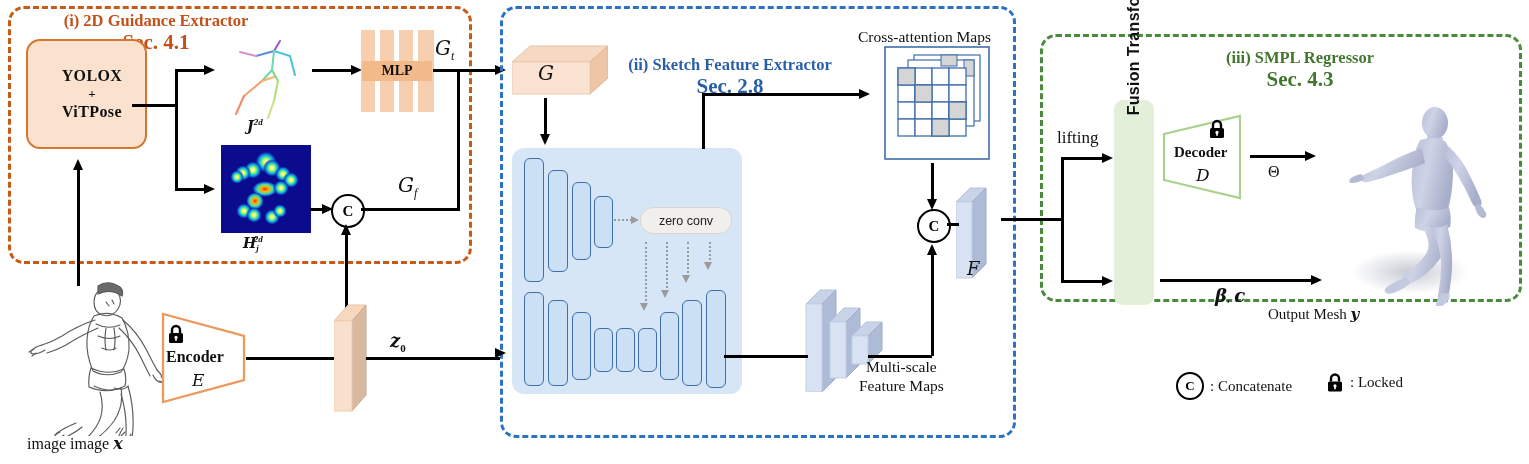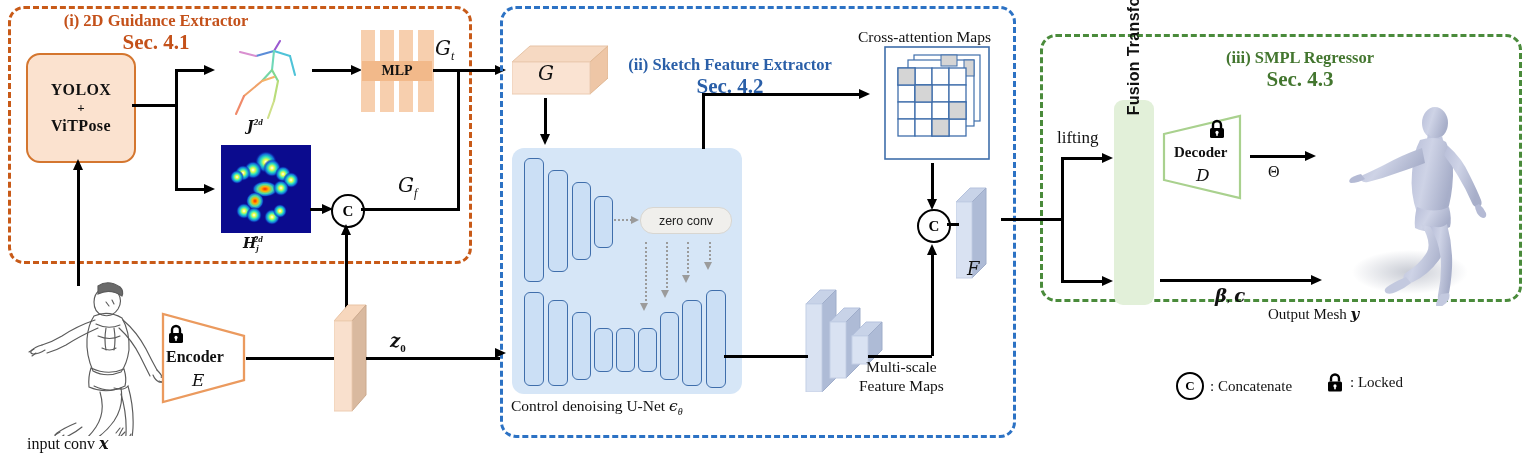--- a/index.html
+++ b/index.html
@@ -73,21 +73,21 @@
 <body>
 
 <div id="stage">
 
   <div class="panel panel-i" style="left:8px;top:6px;width:464px;height:258px;"></div>
   <div class="panel-title t-i" style="left:16px;top:11px;width:280px;">
     <div>(i) 2D Guidance Extractor</div>
     <div class="t-sec">Sec. 4.1</div>
   </div>
 
-  <div class="yolox" style="left:26px;top:53px;width:106px;height:106px;">
+  <div class="yolox" style="left:26px;top:39px;width:106px;height:106px;padding-left:11px;">
     <div class="l1">YOLOX</div>
     <div class="plus">+</div>
     <div class="l2">ViTPose</div>
   </div>
 
   <div class="ln vln" style="left:77px;top:168px;height:118px;"></div>
   <div class="arrowhead ah-up" style="left:72.7px;top:159px;"></div>
 
   <div class="ln hln" style="left:132px;top:104px;width:45px;"></div>
   <div class="ln vln" style="left:175px;top:70px;height:120px;"></div>
@@ -185,21 +185,21 @@
   <div class="lab" style="left:398px;top:173px;font-size:20px;">
     <span class="math-i">G</span><sub style="font-size:12px;font-style:italic;">f</sub>
   </div>
   <div class="ln hln" style="left:361px;top:208px;width:99px;"></div>
   <div class="ln vln" style="left:457px;top:69px;height:141px;"></div>
   <div class="arrowhead ah-right" style="left:495px;top:64.5px;"></div>
 
   <div class="panel panel-ii" style="left:500px;top:6px;width:516px;height:432px;"></div>
   <div class="panel-title t-ii" style="left:598px;top:11px;width:264px;margin-top:44px;">
     <div>(ii) Sketch Feature Extractor</div>
-    <div class="t-sec">Sec. 4.2</div>
+    <div class="t-sec">Sec. 2.8</div>
   </div>
 
   <svg class="abs" style="left:512px;top:44px;" width="96" height="56" viewBox="0 0 96 56">
     <polygon points="0,18 18,2 96,2 78,18" fill="#f6d9c2" stroke="#e6c3a6" stroke-width="1"></polygon>
     <polygon points="78,18 96,2 96,34 78,50" fill="#eec6a6" stroke="#e0b894" stroke-width="1"></polygon>
     <rect x="0" y="18" width="78" height="32" fill="#fae3d2" stroke="#eccbb2" stroke-width="1"></rect>
   </svg>
   <div class="lab" style="left:538px;top:61px;font-size:20px;">
     <span class="math-i">G</span>
   </div>
@@ -230,23 +230,20 @@
   <div class="ubar" style="left:524px;top:292px;width:18px;height:92px;"></div>
   <div class="ubar" style="left:548px;top:300px;width:18px;height:84px;"></div>
   <div class="ubar" style="left:572px;top:312px;width:17px;height:66px;"></div>
   <div class="ubar" style="left:594px;top:328px;width:17px;height:42px;"></div>
   <div class="ubar" style="left:616px;top:328px;width:17px;height:42px;"></div>
   <div class="ubar" style="left:638px;top:328px;width:17px;height:42px;"></div>
   <div class="ubar" style="left:660px;top:312px;width:17px;height:66px;"></div>
   <div class="ubar" style="left:682px;top:300px;width:18px;height:84px;"></div>
   <div class="ubar" style="left:706px;top:290px;width:18px;height:96px;"></div>
 
-  <div class="lab lab-serif" style="left:511px;top:397px;font-size:15.5px;">
-    <span>Control denoising U-Net </span><span class="math-i">ϵ</span><sub style="font-size:10px;font-style:italic;">θ</sub>
-  </div>
 
   <div class="arrowhead ah-right" style="left:495px;top:347.5px;"></div>
 
   <div class="ln vln" style="left:702px;top:93px;height:56px;"></div>
   <div class="ln hln" style="left:702px;top:93px;width:158px;"></div>
   <div class="arrowhead ah-right" style="left:859px;top:88.5px;"></div>
 
   <div class="lab lab-serif" style="left:858px;top:28px;font-size:15.5px;">Cross-attention Maps</div>
   <svg class="abs" style="left:884px;top:46px;" width="108" height="116" viewBox="0 0 108 116">
     <rect x="1" y="1" width="104" height="112" fill="#fff" stroke="#3f6eab" stroke-width="1.6"></rect>
@@ -432,21 +429,21 @@
       <path d="M54 147 q-12 5 -19 10 q-4 3 0 5 q5 2 11 -2 q8 -4 14 -9"></path>
       <path d="M38 156 l-5 3 M42 159 l-4 3"></path>
 
       <path d="M92 112 q10 3 14 -2 q6 21 5 42 q-1 14 -4 26"></path>
       <path d="M99 118 q6 20 5 40 q-1 12 -3 22"></path>
       <path d="M101 152 q-5 8 -5 12 q0 3 4 2 q6 -2 9 -8"></path>
       <path d="M98 152 l-4 5 M103 156 l-4 4"></path>
     </g>
   </svg>
   <div class="lab lab-serif" style="left:27px;top:434px;font-size:16px;">
-    <span>input conv </span><span class="math-i" style="font-weight:bold;">x</span>
+    <span>image image </span><span class="math-i" style="font-weight:bold;">x</span>
   </div>
 
   <svg class="abs" style="left:158px;top:310px;" width="96" height="96" viewBox="0 0 96 96">
     <polygon points="5,4 5,92 86,70 86,26" fill="#ffffff" stroke="#eb9a5e" stroke-width="2.3"></polygon>
   </svg>
   <svg class="abs lock" style="left:167px;top:324px;" width="18" height="20" viewBox="0 0 18 20">
     <path d="M5 9 V6 a4 4 0 0 1 8 0 V9" fill="none" stroke="#000" stroke-width="2.4"></path>
     <rect x="2" y="9" width="14" height="10" rx="1.6" fill="#000"></rect>
     <circle cx="9" cy="13.4" r="1.6" fill="#fff"></circle>
     <rect x="8.2" y="13.4" width="1.6" height="3.4" fill="#fff"></rect>

